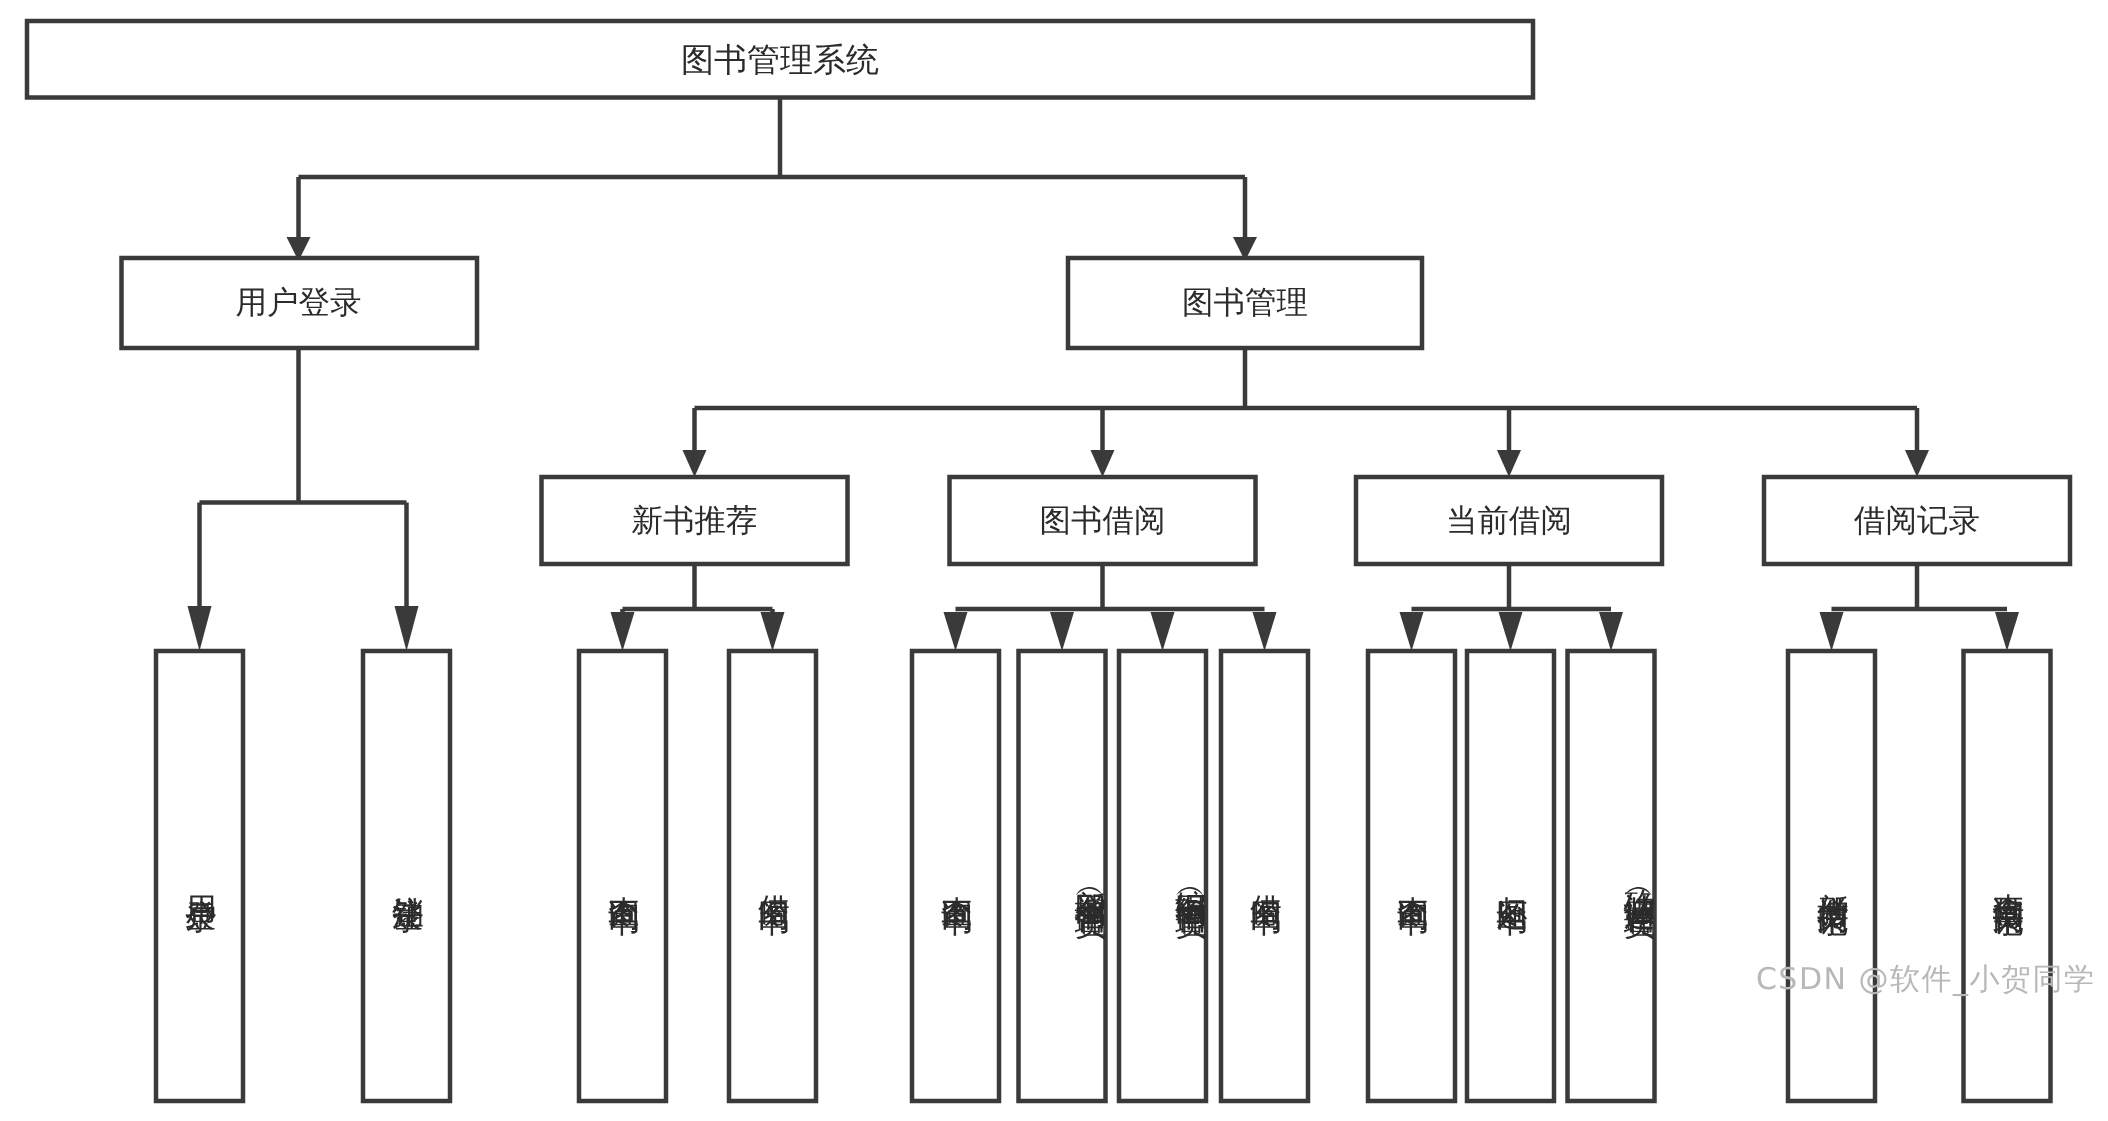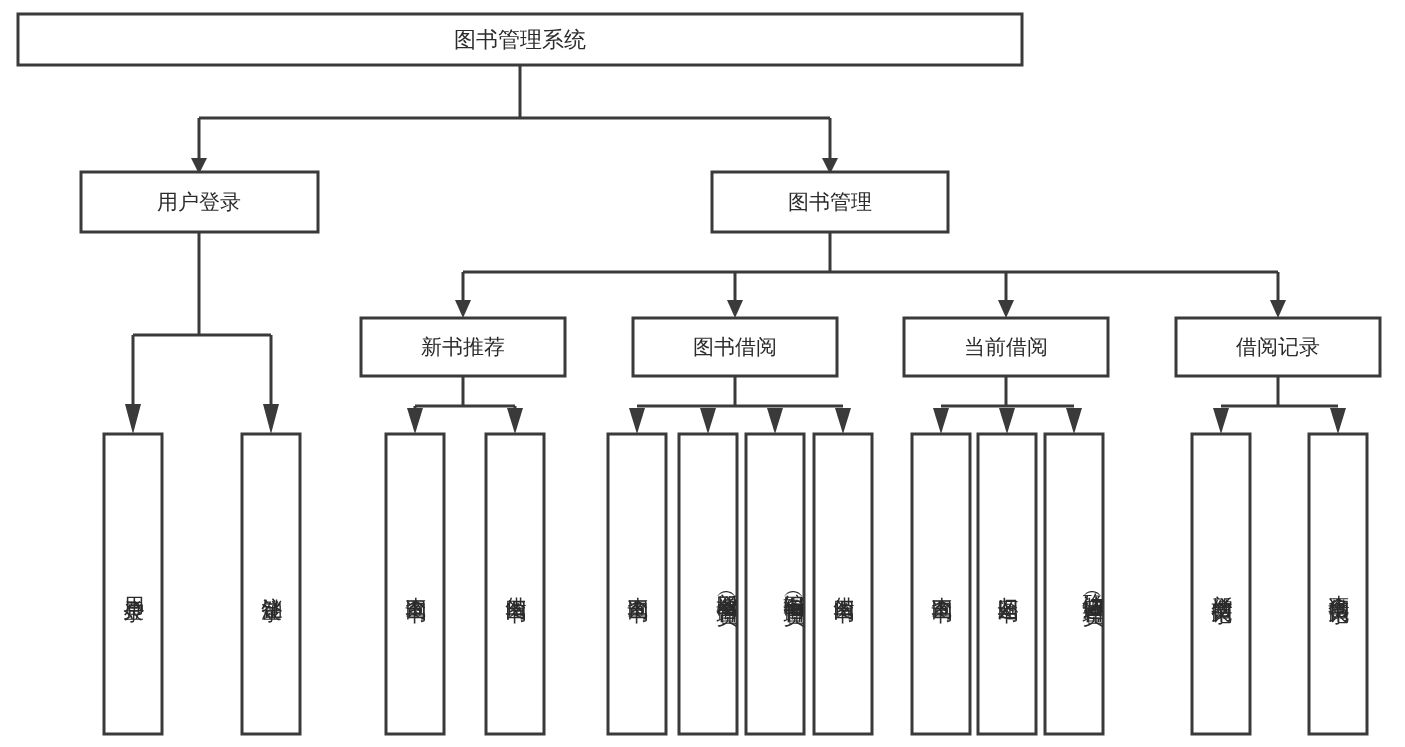--- a/index.html
+++ b/index.html
@@ -209,13 +209,14 @@
     <div class="leaf-label" style="left:814px; top:434px; width:58px; height:300px; display:flex; align-items:center; justify-content:center;">借阅图书</div>
 
     <div class="leaf-label" style="left:912px; top:434px; width:58px; height:300px; display:flex; align-items:center; justify-content:center;">查询图书</div>
     <div class="leaf-label" style="left:978px; top:434px; width:58px; height:300px; display:flex; align-items:center; justify-content:center;">归还图书</div>
     <div class="leaf-label" style="left:1045px; top:440px; width:58px; height:290px; display:flex; align-items:flex-start; justify-content:center;">确认归还（管理员）</div>
 
     <div class="leaf-label" style="left:1192px; top:434px; width:58px; height:300px; display:flex; align-items:center; justify-content:center;">新增借阅记录</div>
     <div class="leaf-label" style="left:1309px; top:434px; width:58px; height:300px; display:flex; align-items:center; justify-content:center;">查询借阅记录</div>
   </div>
 
+  <div class="watermark">CSDN @软件_小贺同学</div>
 </div>
 
 </body></html>

